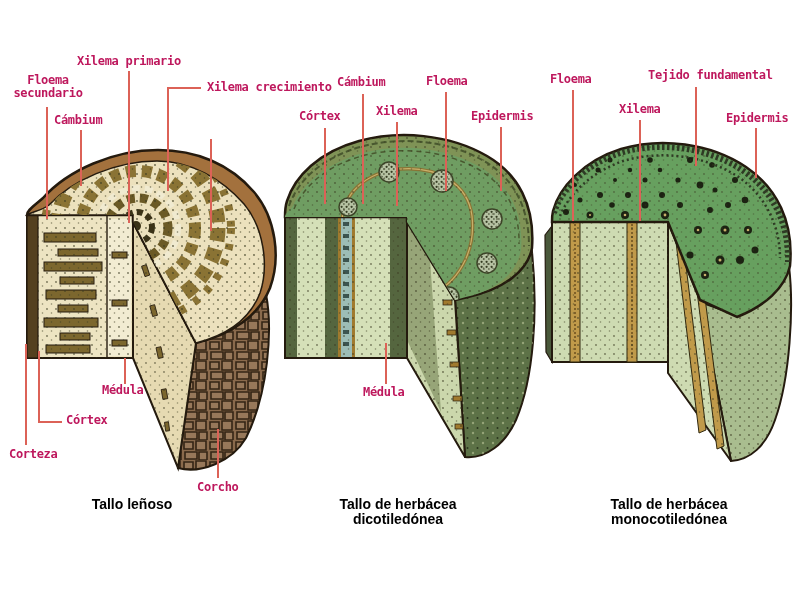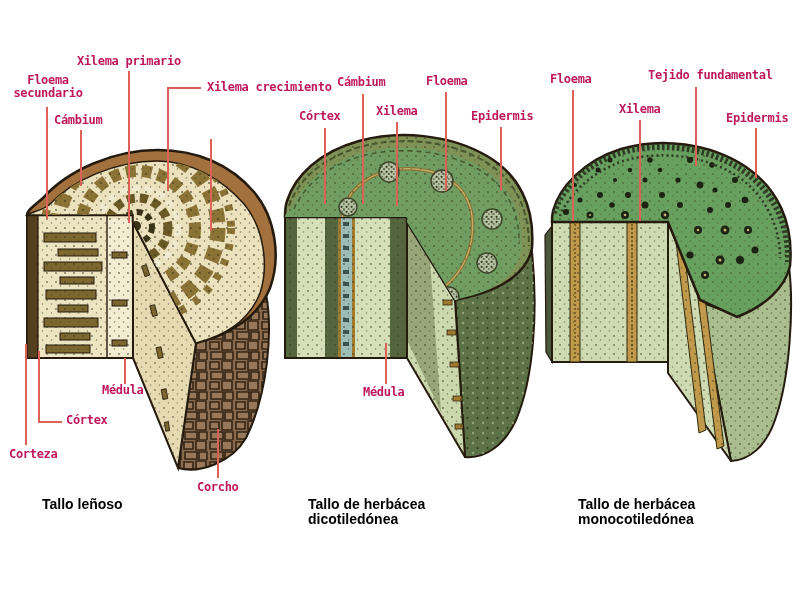--- a/index.html
+++ b/index.html
@@ -4,21 +4,21 @@
 <style>
   html,body{margin:0;padding:0;background:#ffffff;}
   .canvas{position:relative;width:800px;height:600px;background:#ffffff;overflow:hidden;
           font-family:"DejaVu Sans Mono", monospace;}
   .art{position:absolute;left:0;top:0;width:800px;height:600px;}
   .overlay{position:absolute;left:0;top:0;width:800px;height:600px;}
   .lbl{position:absolute;font-size:12px;line-height:1.05;font-weight:700;color:#be185d;
        white-space:pre-line;letter-spacing:-0.3px;}
   .lbl.center{text-align:center;}
   .cap{position:absolute;font-family:"Liberation Sans", sans-serif;font-weight:bold;
-       font-size:14px;line-height:1.1;color:#000;white-space:pre-line;}
+       font-size:14px;line-height:1.1;color:#000;text-align:center;white-space:pre-line;}
   .line{position:absolute;background:#dc6257;}
 </style>
 </head>
 <body>
 
 <div class="canvas">
 
   <svg class="art" viewBox="0 0 800 600">
     <defs>
       <pattern id="spk" width="9" height="9" patternUnits="userSpaceOnUse">

